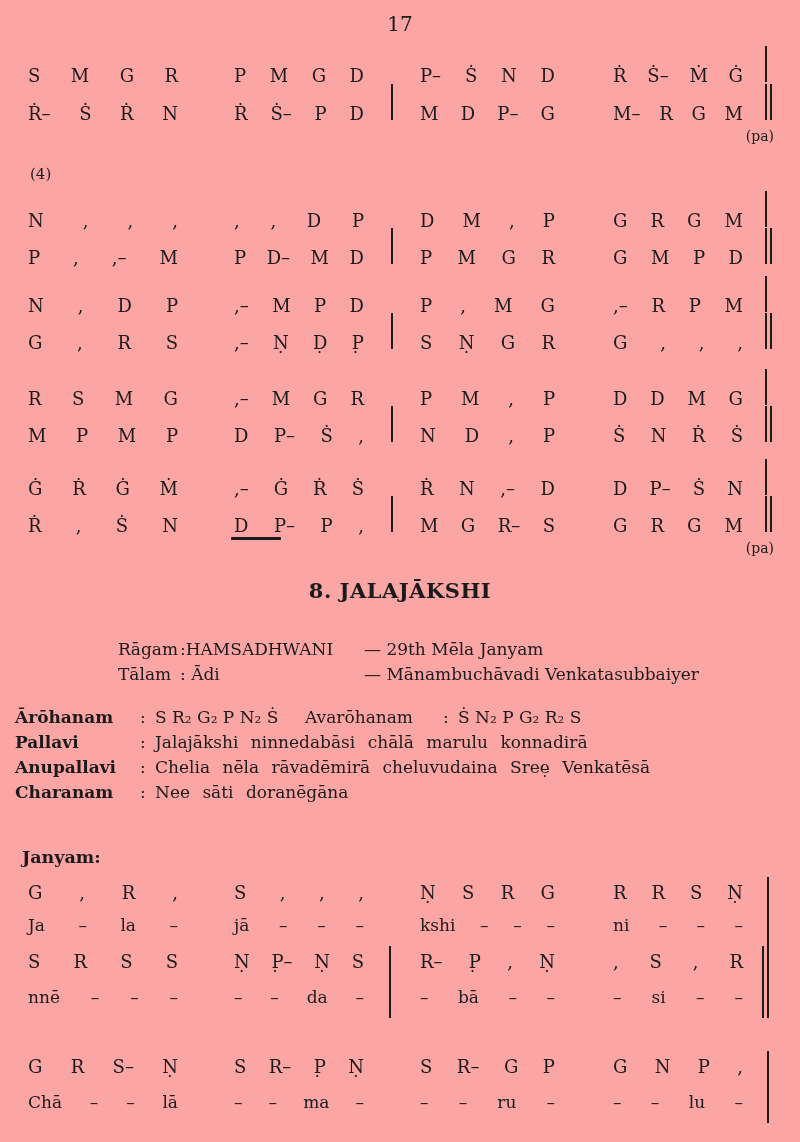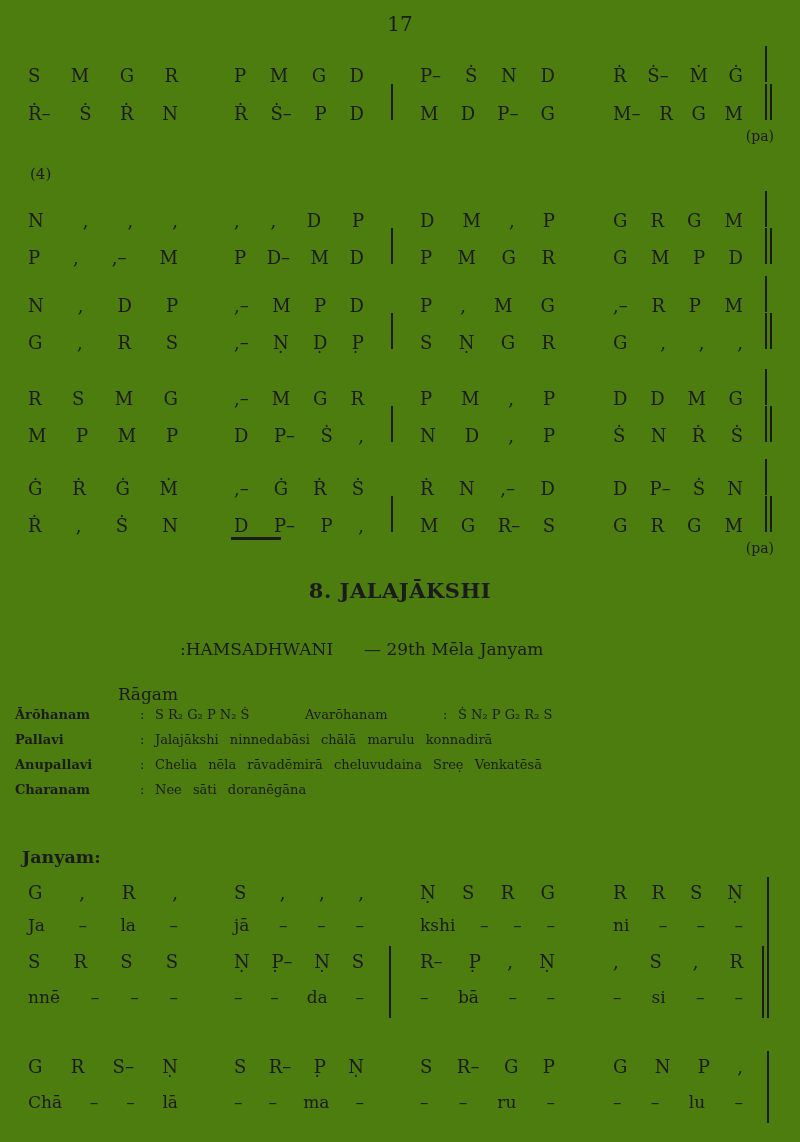--- a/index.html
+++ b/index.html
@@ -1,16 +1,16 @@
 <!DOCTYPE html>
 <html><head>
 <meta charset="utf-8">
 <style>
   html,body{margin:0;padding:0;background:#e6e5e3;}
-  .page{position:relative;width:800px;height:1142px;background:#4d7c0f;
+  .page{position:relative;width:800px;height:1142px;background:#fca5a5;
         font-family:"DejaVu Serif","Liberation Serif",serif;color:#1b1b1b;overflow:hidden;}
   .pageno{position:absolute;top:12px;left:0;width:100%;text-align:center;font-size:20px;}
 
   
   .nrow{position:absolute;left:0;width:800px;height:26px;display:flex;align-items:baseline;
         padding-left:28px;box-sizing:border-box;font-size:18px;}
   .grp{display:flex;justify-content:space-between;align-items:baseline;}
   .g1{width:150px;}
   .g2{width:130px;margin-left:56px;}
   .slot{width:56px;display:flex;justify-content:center;align-self:stretch;}
@@ -19,23 +19,23 @@
   .endbar{margin-left:22px;display:flex;}
   .vbar{width:2px;height:36px;background:#1b1b1b;margin-top:-7px;}
   .vbar.dbl{width:7px;background:none;border-left:2px solid #1b1b1b;border-right:2px solid #1b1b1b;box-sizing:border-box;}
   .pa{position:absolute;right:26px;font-size:14px;}
   .marker4{position:absolute;left:30px;font-size:15px;}
   .underline-mark{position:absolute;height:3px;background:#1b1b1b;}
 
   
   .title{position:absolute;left:0;width:100%;text-align:center;font-size:21px;font-weight:bold;letter-spacing:.5px;}
   .infoline{position:absolute;left:118px;display:flex;font-size:17px;}
-  .info-lbl{width:62px;margin-top:45px;}
+  .info-lbl{width:62px;}
   .info-val{width:184px;}
-  .metaline{position:absolute;left:15px;display:flex;font-size:13px;align-items:flex-start;}
+  .metaline{position:absolute;left:15px;display:flex;font-size:17px;align-items:flex-start;}
   .meta-lbl{width:125px;font-weight:bold;}
   .meta-lbl2{width:138px;font-weight:normal;}
   .meta-colon{width:15px;}
   .meta-swara{width:150px;}
   .meta-text{word-spacing:7px;}
   .pheading{position:absolute;left:22px;font-size:17.5px;font-weight:bold;}
 
   
   .pair{position:absolute;left:0;width:800px;}
   .pair .nrow{position:absolute;left:0;}
@@ -370,20 +370,25 @@
   <div class="underline-mark" style="top:537px;left:231px;width:50px"></div>
   <div class="pa" style="top:540px">(pa)</div>
 
   <div class="title" style="top:578px">8.  JALAJĀKSHI</div>
 
   <div class="infoline" style="top:639px">
     <span class="info-lbl">Rāgam</span>
     <span class="info-val">:HAMSADHWANI</span>
     <span class="info-note">—  29th Mēla Janyam</span>
   </div>
+  <div class="infoline" style="top:664px">
+    <span class="info-lbl">Tālam</span>
+    <span class="info-val">:  Ādi</span>
+    <span class="info-note">—  Mānambuchāvadi Venkatasubbaiyer</span>
+  </div>
 
   <div class="metaline" style="top:707px">
     <span class="meta-lbl">Ārōhanam</span>
     <span class="meta-colon">:</span>
     <span class="meta-swara">S R₂ G₂ P N₂ Ṡ</span>
     <span class="meta-lbl2">Avarōhanam</span>
     <span class="meta-colon">:</span>
     <span>Ṡ N₂ P G₂ R₂ S</span>
   </div>
   <div class="metaline" style="top:732px">

